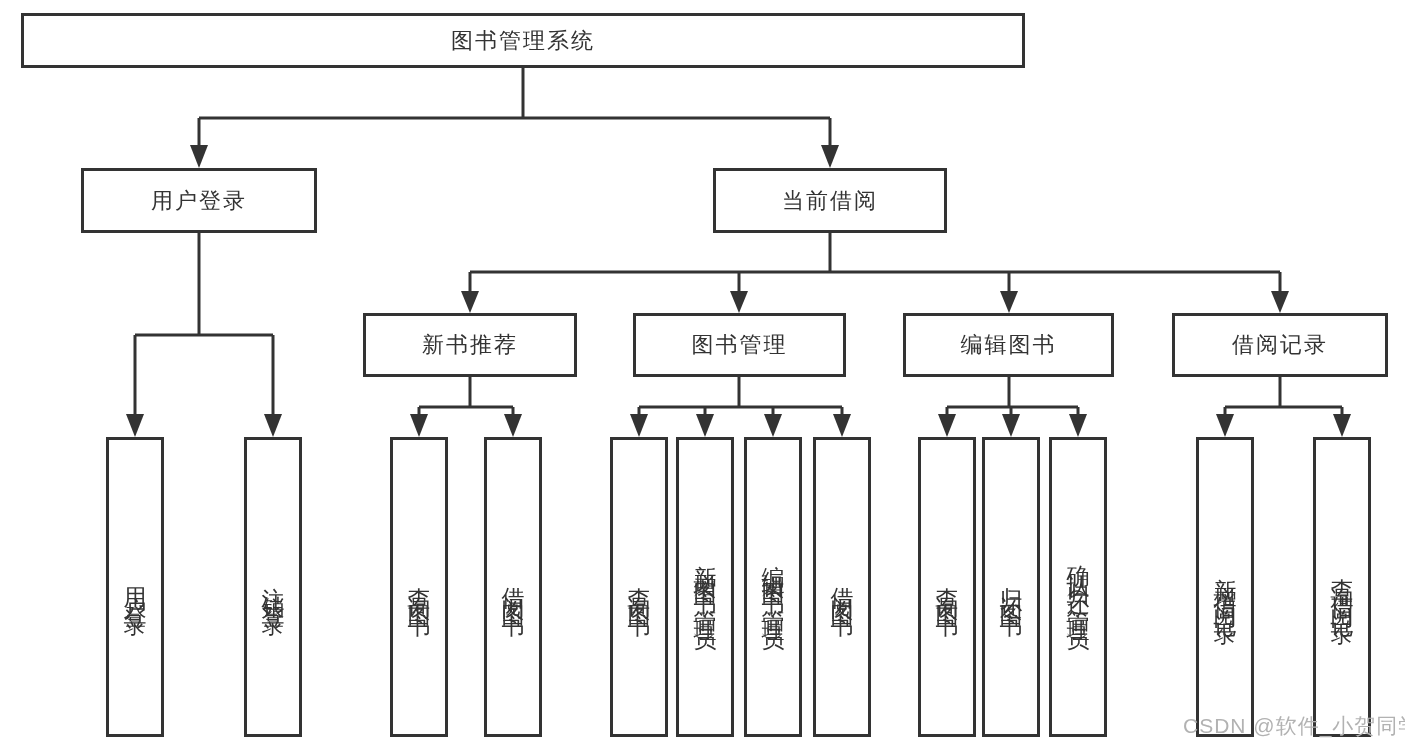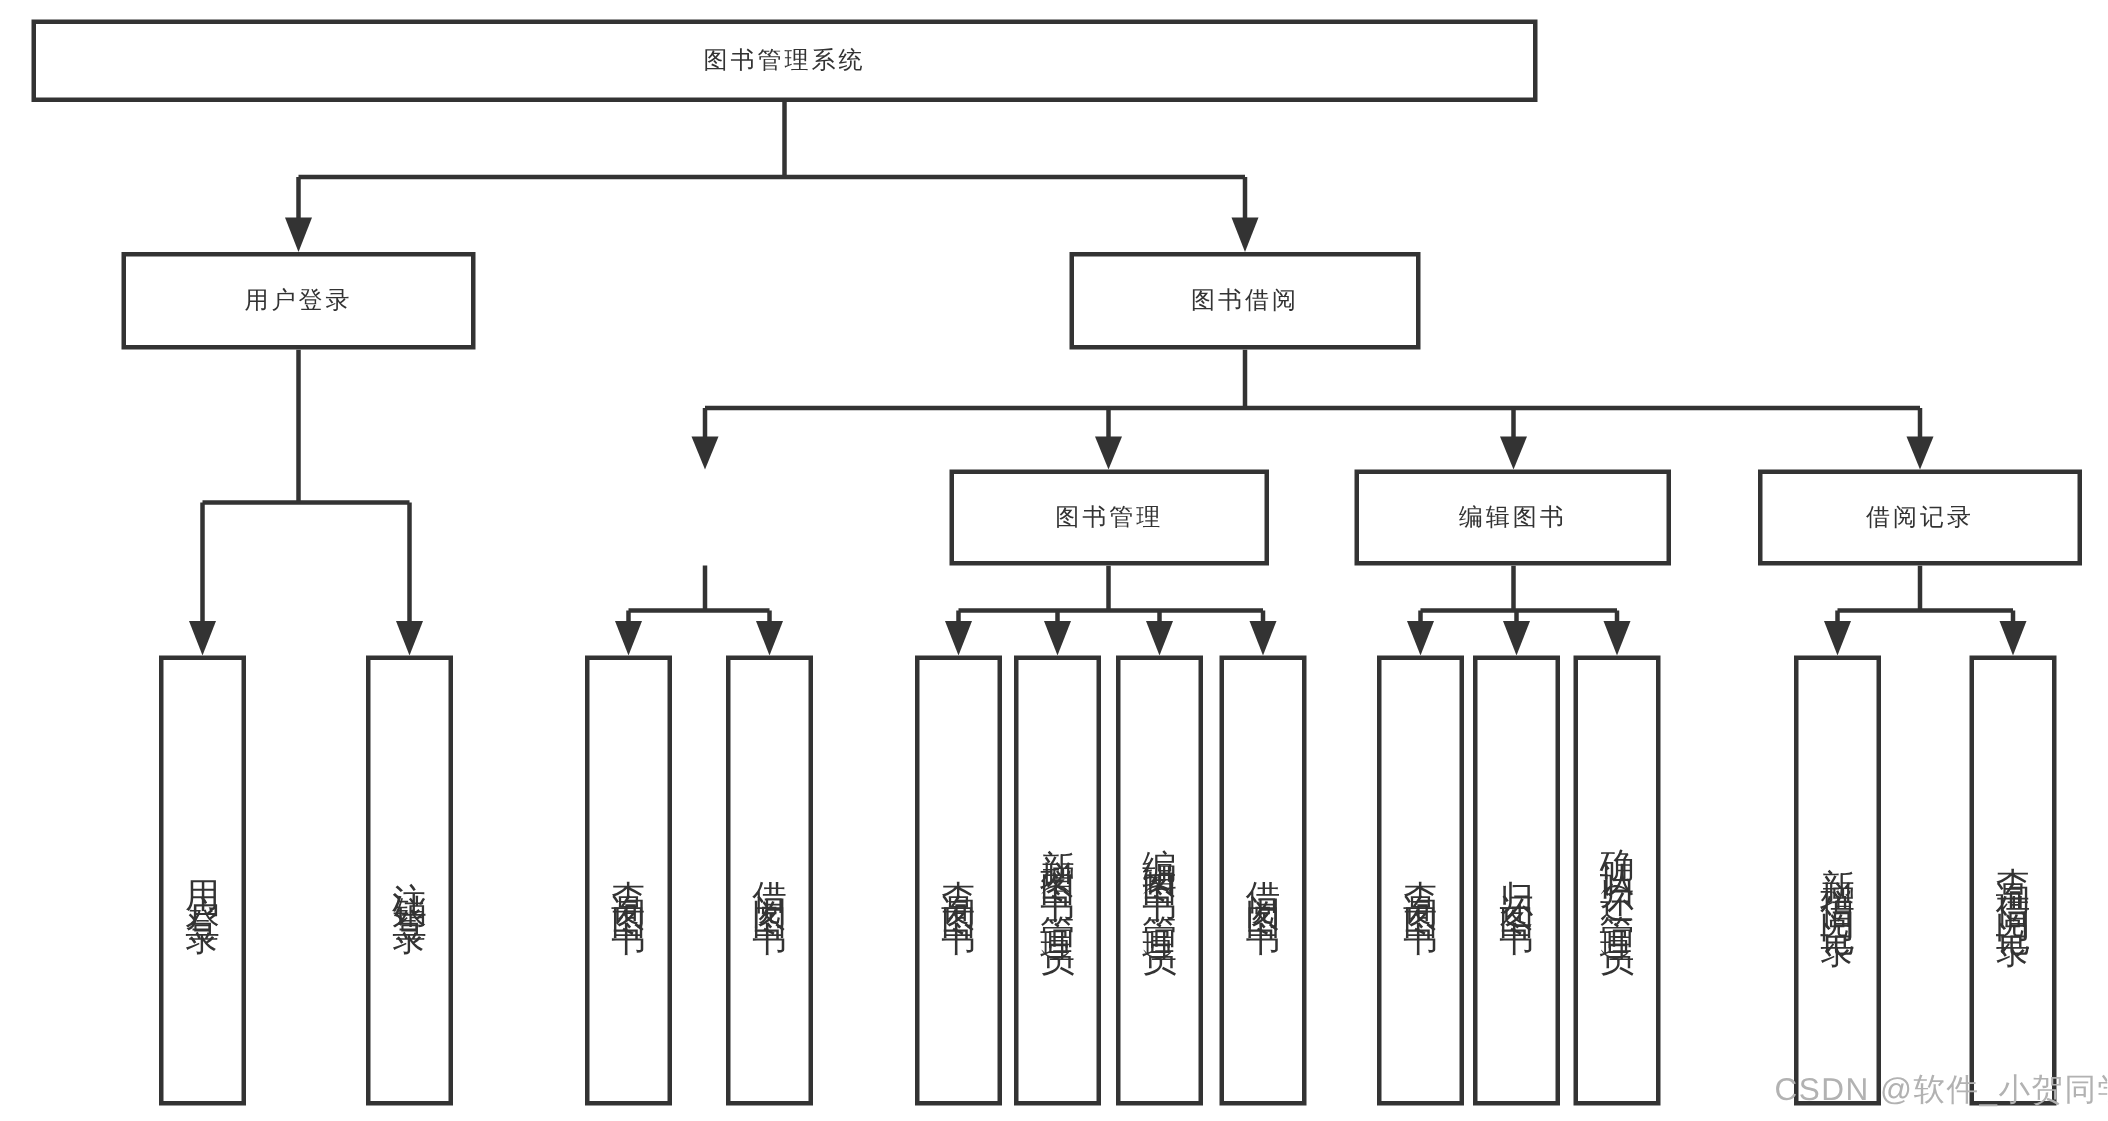--- a/index.html
+++ b/index.html
@@ -21,21 +21,21 @@
     position: absolute;
     box-sizing: border-box;
     background: #ffffff;
     border: 3px solid #333333;
     color: #333333;
     display: flex;
     align-items: center;
     justify-content: center;
     z-index: 2;
   }
-  .hbox { font-size: 16px; letter-spacing: 2px; white-space: nowrap; }
+  .hbox { font-size: 22px; letter-spacing: 2px; white-space: nowrap; }
   .leaf { width: 58px; height: 300px; }
   .leaf .vtext {
     writing-mode: vertical-rl;
     text-orientation: mixed;
     font-size: 23px;
     letter-spacing: 9px;
     line-height: 1;
     white-space: nowrap;
   }
   .watermark {
@@ -119,23 +119,26 @@
   </svg>
 
   <div class="node hbox" style="left:21px; top:13px; width:1004px; height:55px;">
     <span>图书管理系统</span>
   </div>
 
   <div class="node hbox" style="left:81px; top:168px; width:236px; height:65px;">
     <span>用户登录</span>
   </div>
   <div class="node hbox" style="left:713px; top:168px; width:234px; height:65px;">
-    <span>图书借阅</span>
+    <span>当前借阅</span>
   </div>
 
+  <div class="node hbox" style="left:363px; top:313px; width:214px; height:64px;">
+    <span>新书推荐</span>
+  </div>
   <div class="node hbox" style="left:633px; top:313px; width:213px; height:64px;">
     <span>图书管理</span>
   </div>
   <div class="node hbox" style="left:903px; top:313px; width:211px; height:64px;">
     <span>编辑图书</span>
   </div>
   <div class="node hbox" style="left:1172px; top:313px; width:216px; height:64px;">
     <span>借阅记录</span>
   </div>
 

